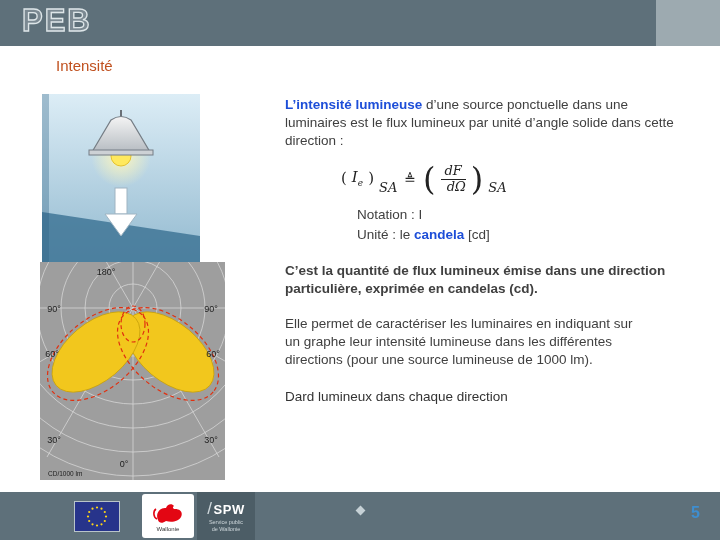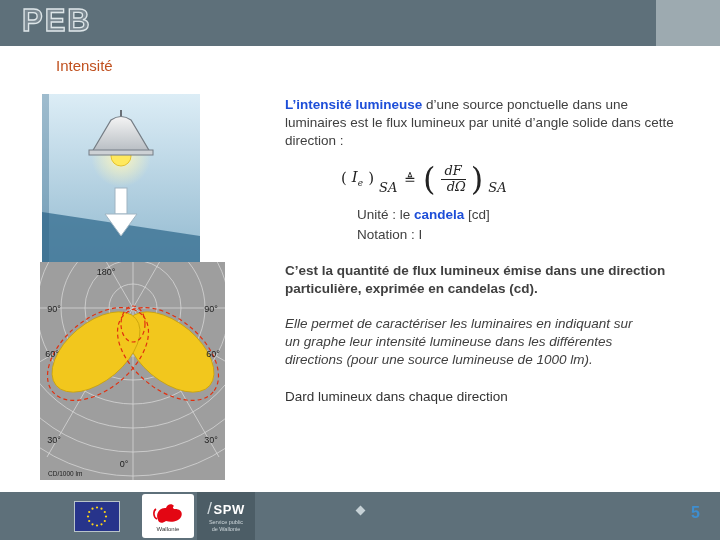--- a/index.html
+++ b/index.html
@@ -19,21 +19,21 @@
   
   .lamp-figure{position:absolute;left:42px;top:94px;width:158px;height:168px;}
   .polar-figure{position:absolute;left:40px;top:262px;width:185px;height:240px;text-align:center;}
   .lamp-figure svg,.polar-figure svg{display:block;}
 
   
   .content{position:absolute;left:285px;top:96px;width:404px;font-size:13.5px;line-height:1.33;}
   .content p{margin:0;}
   .hl{color:#1d4ed8;font-weight:bold;}
   .p2{margin-top:17px !important;max-width:402px;font-weight:bold;}
-  .p3{margin-top:17px !important;max-width:362px;font-style:italic;}
+  .p3{margin-top:17px !important;max-width:362px;}
   .p4{margin-top:19px !important;color:#333;}
 
   .formula{display:flex;align-items:center;gap:5px;margin:14px 0 10px 56px;
            font-family:"DejaVu Serif",serif;font-style:italic;color:#222;font-size:15px;}
   .formula .up{font-style:normal;}
   .paren-big{font-size:32px;font-style:normal;line-height:0.9;font-weight:300;}
   .sub-s{font-size:13px;font-style:italic;align-self:flex-end;transform:translateY(2px);}
   .inner-sub{font-size:9px;}
   .relation{font-family:"DejaVu Sans",sans-serif;font-style:normal;font-size:14px;padding:0 2px;}
   .frac{display:inline-flex;flex-direction:column;align-items:flex-end;font-size:13px;line-height:1.15;}
@@ -153,22 +153,22 @@
       <span class="paren-big">(</span>
       <span class="frac">
         <span class="num">dF</span>
         <span class="den">dΩ</span>
       </span>
       <span class="paren-big">)</span>
       <span class="sub-s">SA</span>
     </div>
 
     <div class="notation">
+      <div>Notation : I</div>
       <div><span>Unité : le </span><span class="hl">candela</span><span> [cd]</span></div>
-      <div>Notation : I</div>
     </div>
 
     <p class="p2">C’est la quantité de flux lumineux émise dans une direction particulière, exprimée en candelas (cd).</p>
     <p class="p3">Elle permet de caractériser les luminaires en indiquant sur un graphe leur intensité lumineuse dans les différentes directions (pour une source lumineuse de 1000 lm).</p>
     <p class="p4">Dard lumineux dans chaque direction</p>
   </div>
 
   <div class="footer">
     <div class="eu-flag">
       <svg width="44" height="29" viewBox="0 0 44 29">

